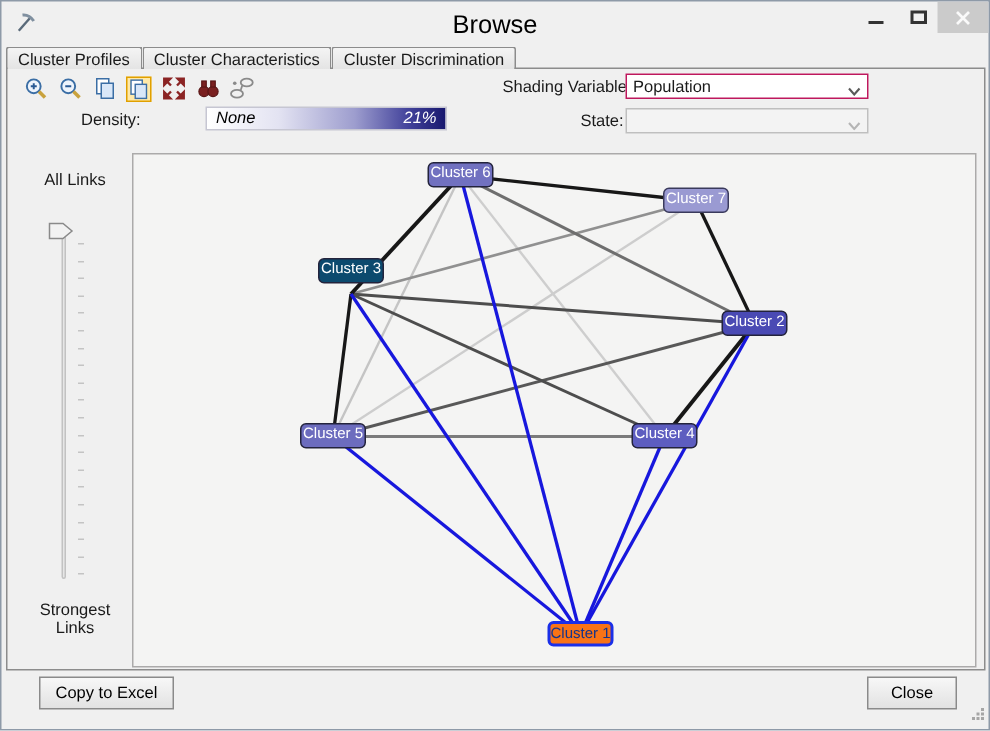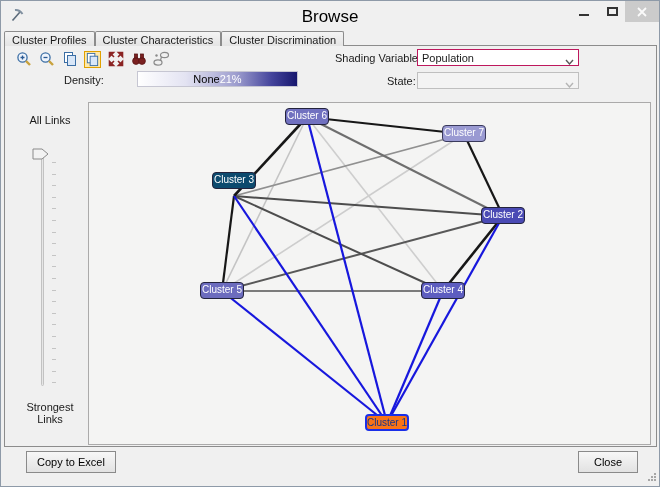--- a/index.html
+++ b/index.html
@@ -39,21 +39,21 @@
   .combo {
     position:absolute; width:162px; height:17px; background:#fff; border:1px solid #be185d;
     font-size:11px; display:flex; align-items:center; padding-left:4px;text-align:right;
   }
   .combo .chev { position:absolute; right:4px; top:5px; }
   .combo.disabled { background:#f3f3f3; border-color:#bfbfbf; color:#9a9a9a; }
   #density-bar {
     position:absolute; left:132px; top:25px; width:161px; height:16px;
     border:1px solid #c6c6d2;
     background:linear-gradient(to right,#ffffff 0%,#e3e3f2 30%,#9d9dce 62%,#44449c 84%,#17176e 100%);
-    display:flex; align-items:center; justify-content:center; padding:0 6px;
+    display:flex; align-items:center; justify-content:space-between; padding:0 6px;font-style:italic;
   }
   #density-none { color:#000; font-size:11px; }
   #density-value { color:#fff; font-size:11px; }
   
   #all-links-label { position:absolute; left:10px; top:68px; width:70px; text-align:center; }
   #strongest-label { position:absolute; left:10px; top:355px; width:70px; text-align:center; line-height:12px; }
   #slider-track { position:absolute; left:36px; top:106px; width:3px; height:234px; background:#e6e6e6; border:1px solid #c2c2c2; border-radius:2px; }
   #slider-thumb { position:absolute; left:27px; top:102px; width:17px; height:12px; }
   .slider-tick { position:absolute; left:47px; width:4px; height:1px; background:#c4c4c4; }
   
@@ -164,21 +164,21 @@
           <g fill="none" stroke="#8a8a8a" stroke-width="1.2">
             <ellipse cx="11.5" cy="4" rx="4" ry="2.6"></ellipse>
             <ellipse cx="5" cy="11.5" rx="4" ry="2.6"></ellipse>
             <path d="M8.5 6 L7.5 9"></path>
           </g>
           <circle cx="3.5" cy="4.5" r="1.2" fill="#8a8a8a"></circle>
         </svg>
       </span>
     </div>
 
-    <span class="lbl" style="left:59px; top:28px;">Density:</span>
+    <span class="lbl" style="left:49px; top:28px;">Density:</span>
     <div id="density-bar">
       <span id="density-none">None</span>
       <span id="density-value">21%</span>
     </div>
 
     <span class="lbl" style="left:330px; top:6px;">Shading Variable:</span>
     <div class="combo" style="left:412px; top:3px;">
       <span>Population</span>
       <span class="chev">
         <svg width="9" height="6" viewBox="0 0 9 6">

